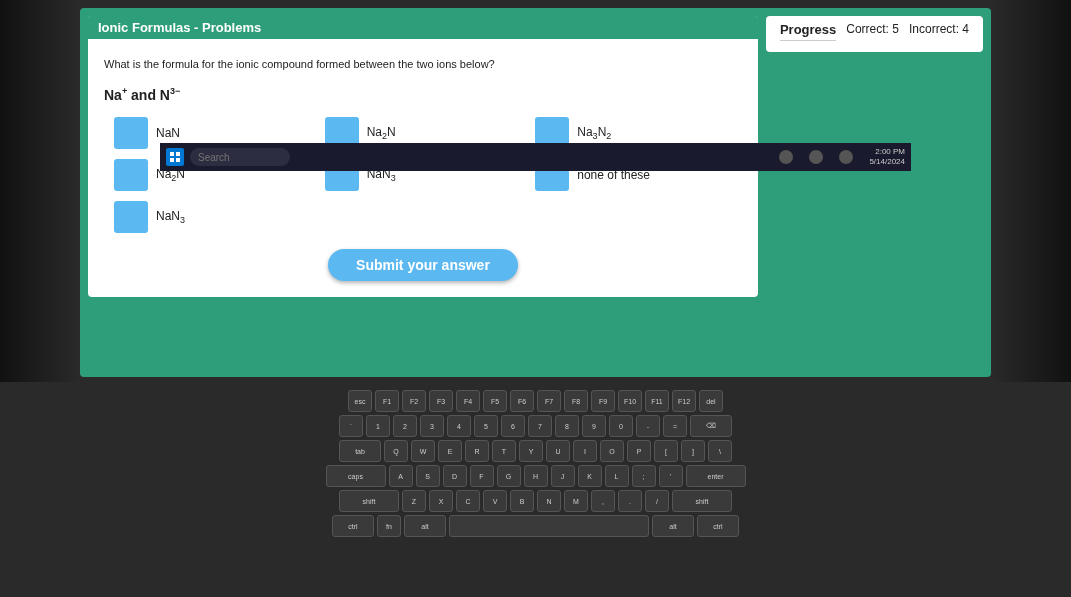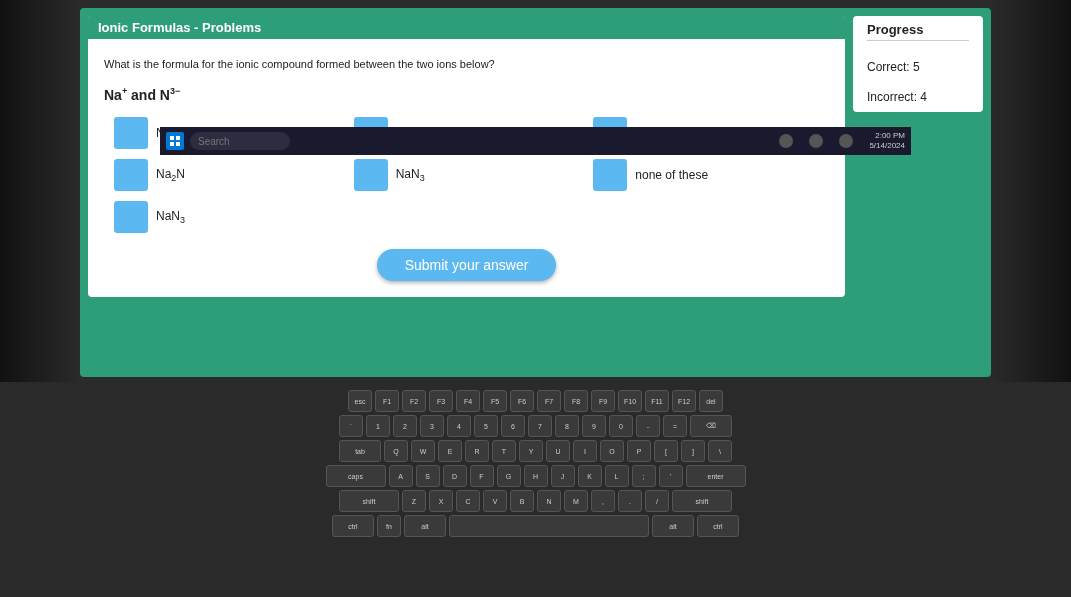--- a/index.html
+++ b/index.html
@@ -119,56 +119,56 @@
     .submit-row {
       display: flex;
       justify-content: center;
       margin-top: 6px;
     }
 
     .submit-btn {
       background: #5bb8f0;
       color: white;
       font-size: 14px;
-      font-weight: normal;
+      font-weight: bold;
       border: none;
       border-radius: 20px;
       padding: 8px 28px;
       cursor: pointer;
       box-shadow: 0 2px 4px rgba(0,0,0,0.3);
     }
 
     .progress-panel {
       background: white;
       border-radius: 4px;
       padding: 6px 14px 8px;
       min-width: 130px;
       display: flex;
-      flex-direction: column;
-      gap: 16px;
+      flex-direction: row;
+      gap: 10px;
     }
 
     .progress-title {
       font-size: 13px;
       font-weight: bold;
       color: #222;
       border-bottom: 1px solid #ccc;
       padding-bottom: 3px;
       margin-bottom: 3px;
     }
 
     .progress-line {
       font-size: 12px;
       color: #222;
     }
 
     
     .taskbar {
       position: absolute;
-      bottom: 222px;
+      bottom: 206px;
       left: 80px;
       right: 80px;
       height: 28px;
       background: #1a1a2e;
       display: flex;
       align-items: center;
       padding: 0 6px;
       gap: 6px;
     }
 

